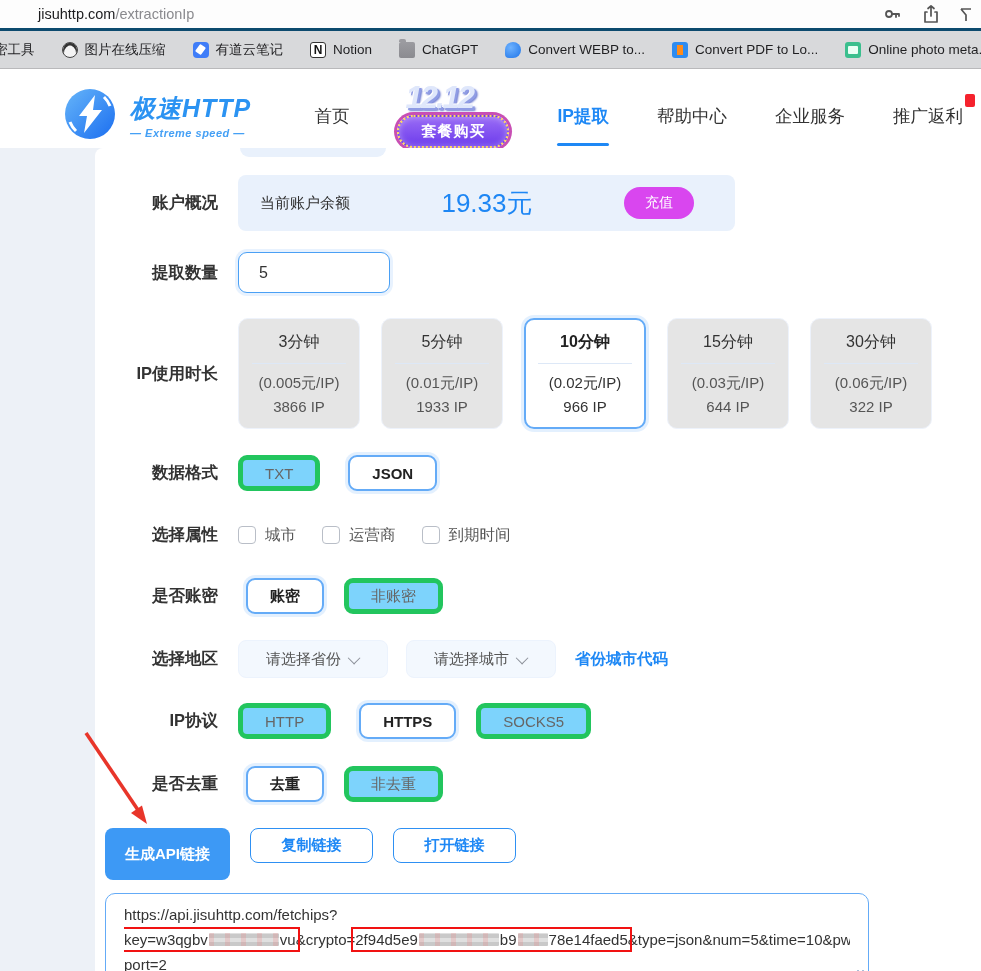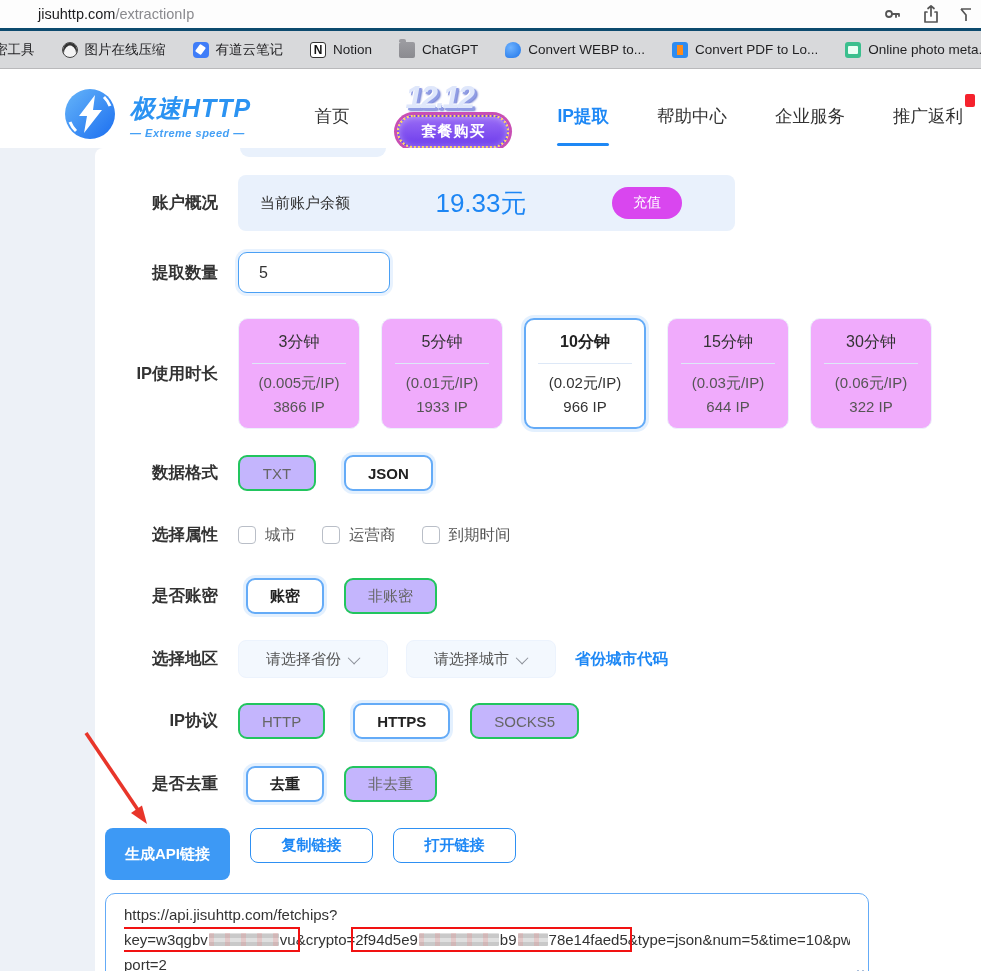--- a/index.html
+++ b/index.html
@@ -65,49 +65,49 @@
     border-radius:8px 0 0 0; padding-top:27px; overflow:hidden; }
   .cutoff { position:absolute; top:0; left:145px; width:146px; height:9px;
     background:#e9f1fc; border-radius:0 0 9px 9px; }
 
   .row { display:flex; align-items:center; margin-bottom:0; }
   .row-label { width:123px; text-align:right; margin-right:20px; font-size:16.5px;
     font-weight:600; color:#333; flex:0 0 auto; }
 
   
   .acct-panel { width:497px; height:56px; background:#e9f1fc; border-radius:8px;
-    display:flex; align-items:center; padding:0 53px 0 22px; }
+    display:flex; align-items:center; padding:0 41px 0 22px; }
   .acct-label { font-size:15px; color:#333; }
   .acct-value { font-size:26px; color:#1d86f4; margin:0 auto; }
   .btn-recharge { width:70px; height:32px; border-radius:16px; background:#d946ef; border:none;
     color:#fff; font-size:14px; cursor:pointer; font-family:inherit; }
 
   
   .qty-input { width:152px; height:41px; border:1.5px solid #4aa0f5; border-radius:9px;
     padding:0 0 0 20px; font-size:16px; color:#333; outline:none; font-family:inherit;
     box-shadow:0 0 0 3px rgba(100,171,247,.15); }
 
   
   .dur-wrap { display:flex; gap:21px; }
-  .dur-card { width:122px; height:111px; border-radius:10px; background:#f0abfc;
+  .dur-card { width:122px; height:111px; border-radius:10px; background:#e5e5e5;
     border:1px solid #edf2fb; display:flex; flex-direction:column; align-items:center;
     justify-content:center; cursor:pointer; }
   .dur-card .t { font-size:16px; color:#333; }
   .dur-card .dv { width:94px; height:1px; background:#dde8f7; margin:10px 0; }
   .dur-card .p { font-size:15px; color:#555; }
   .dur-card .c { font-size:15px; color:#555; margin-top:5px; }
   .dur-card.selected { background:#fff; border:2px solid #64abf7;
     box-shadow:0 0 0 3px rgba(100,171,247,.18); }
   .dur-card.selected .t { font-weight:700; color:#222; }
   .dur-card.selected .p, .dur-card.selected .c { color:#333; }
 
   
   .opts { display:flex; gap:20px; }
-  .opt { min-width:78px; height:36px; padding:0 22px; border-radius:9px; background:#c4b5fd;
-    border:2px solid #22c55e; color:#666; font-size:15px; display:inline-flex;
+  .opt { min-width:78px; height:36px; padding:0 22px; border-radius:9px; background:#7dd3fc;
+    border:5px solid #22c55e; color:#666; font-size:15px; display:inline-flex;
     align-items:center; justify-content:center; cursor:pointer; }
   .opt.selected { background:#fff; border:2px solid #64abf7; color:#222; font-weight:700;
     box-shadow:0 0 0 3px rgba(100,171,247,.18);margin-left:8px; }
 
   
   .chk-group { display:flex; gap:26px; }
   .chk { display:flex; align-items:center; gap:9px; font-size:15.5px; color:#555; cursor:pointer; }
   .chk-box { width:18px; height:18px; border:1.5px solid #b9bec7; border-radius:4px; background:#fff; }
 
   

